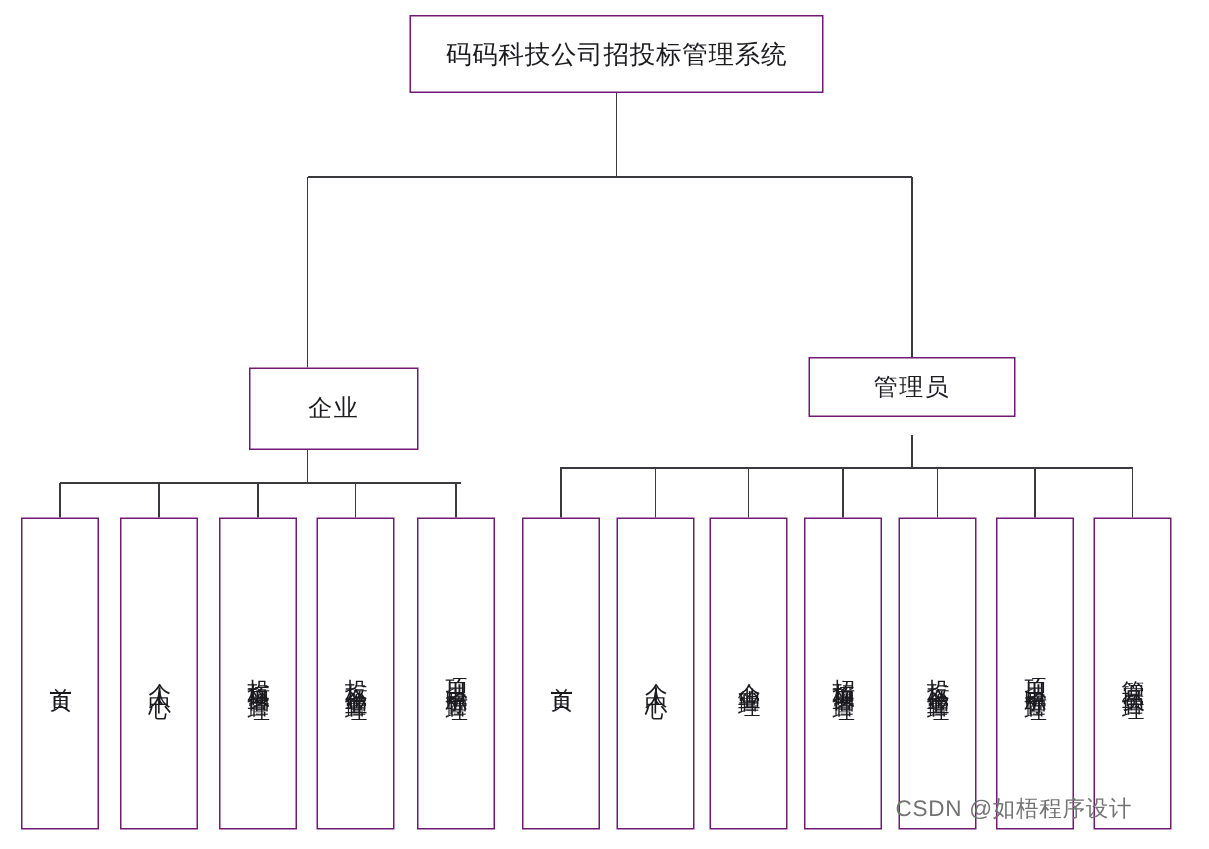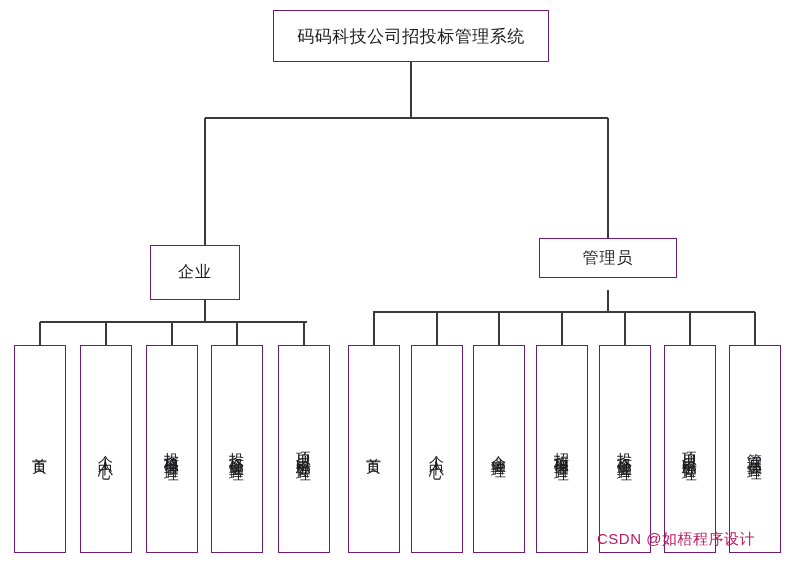--- a/index.html
+++ b/index.html
@@ -51,21 +51,21 @@
   .vtext {
     writing-mode: vertical-rl;
     text-orientation: upright;
     letter-spacing: 3px;
     line-height: 1;
     white-space: nowrap;
   }
   .watermark {
     position: absolute;
     font-size: 15px;
-    color: #be185d;
+    color: #737373;
     white-space: nowrap;
     letter-spacing: 0.5px;
   }
 </style>
 </head>
 <body>
 
 <div id="canvas">
 
   <svg class="lines" viewBox="0 0 806 566" xmlns="http://www.w3.org/2000/svg">
@@ -100,21 +100,21 @@
       <path d="M 625 312 L 625 345"></path>
       <path d="M 690 312 L 690 345"></path>
       <path d="M 755 312 L 755 345"></path>
     </g>
   </svg>
 
   <div class="node node-root" id="node-root" style="left: 273px; top: 10px; width: 276px; height: 52px;">
     <span>码码科技公司招投标管理系统</span>
   </div>
 
-  <div class="node node-mid" id="node-branch-0" style="left: 150px; top: 245px; width: 90px; height: 55px;">
+  <div class="node node-mid" id="node-branch-0" style="left: 166px; top: 245px; width: 113px; height: 55px;">
     <span>企业</span>
   </div>
 
   <div class="node node-leaf" id="node-b0-c0" style="left: 14px; top: 345px; width: 52px; height: 208px;">
     <span class="vtext">首页</span>
   </div>
   <div class="node node-leaf" id="node-b0-c1" style="left: 80px; top: 345px; width: 52px; height: 208px;">
     <span class="vtext">个人中心</span>
   </div>
   <div class="node node-leaf" id="node-b0-c2" style="left: 146px; top: 345px; width: 52px; height: 208px;">

